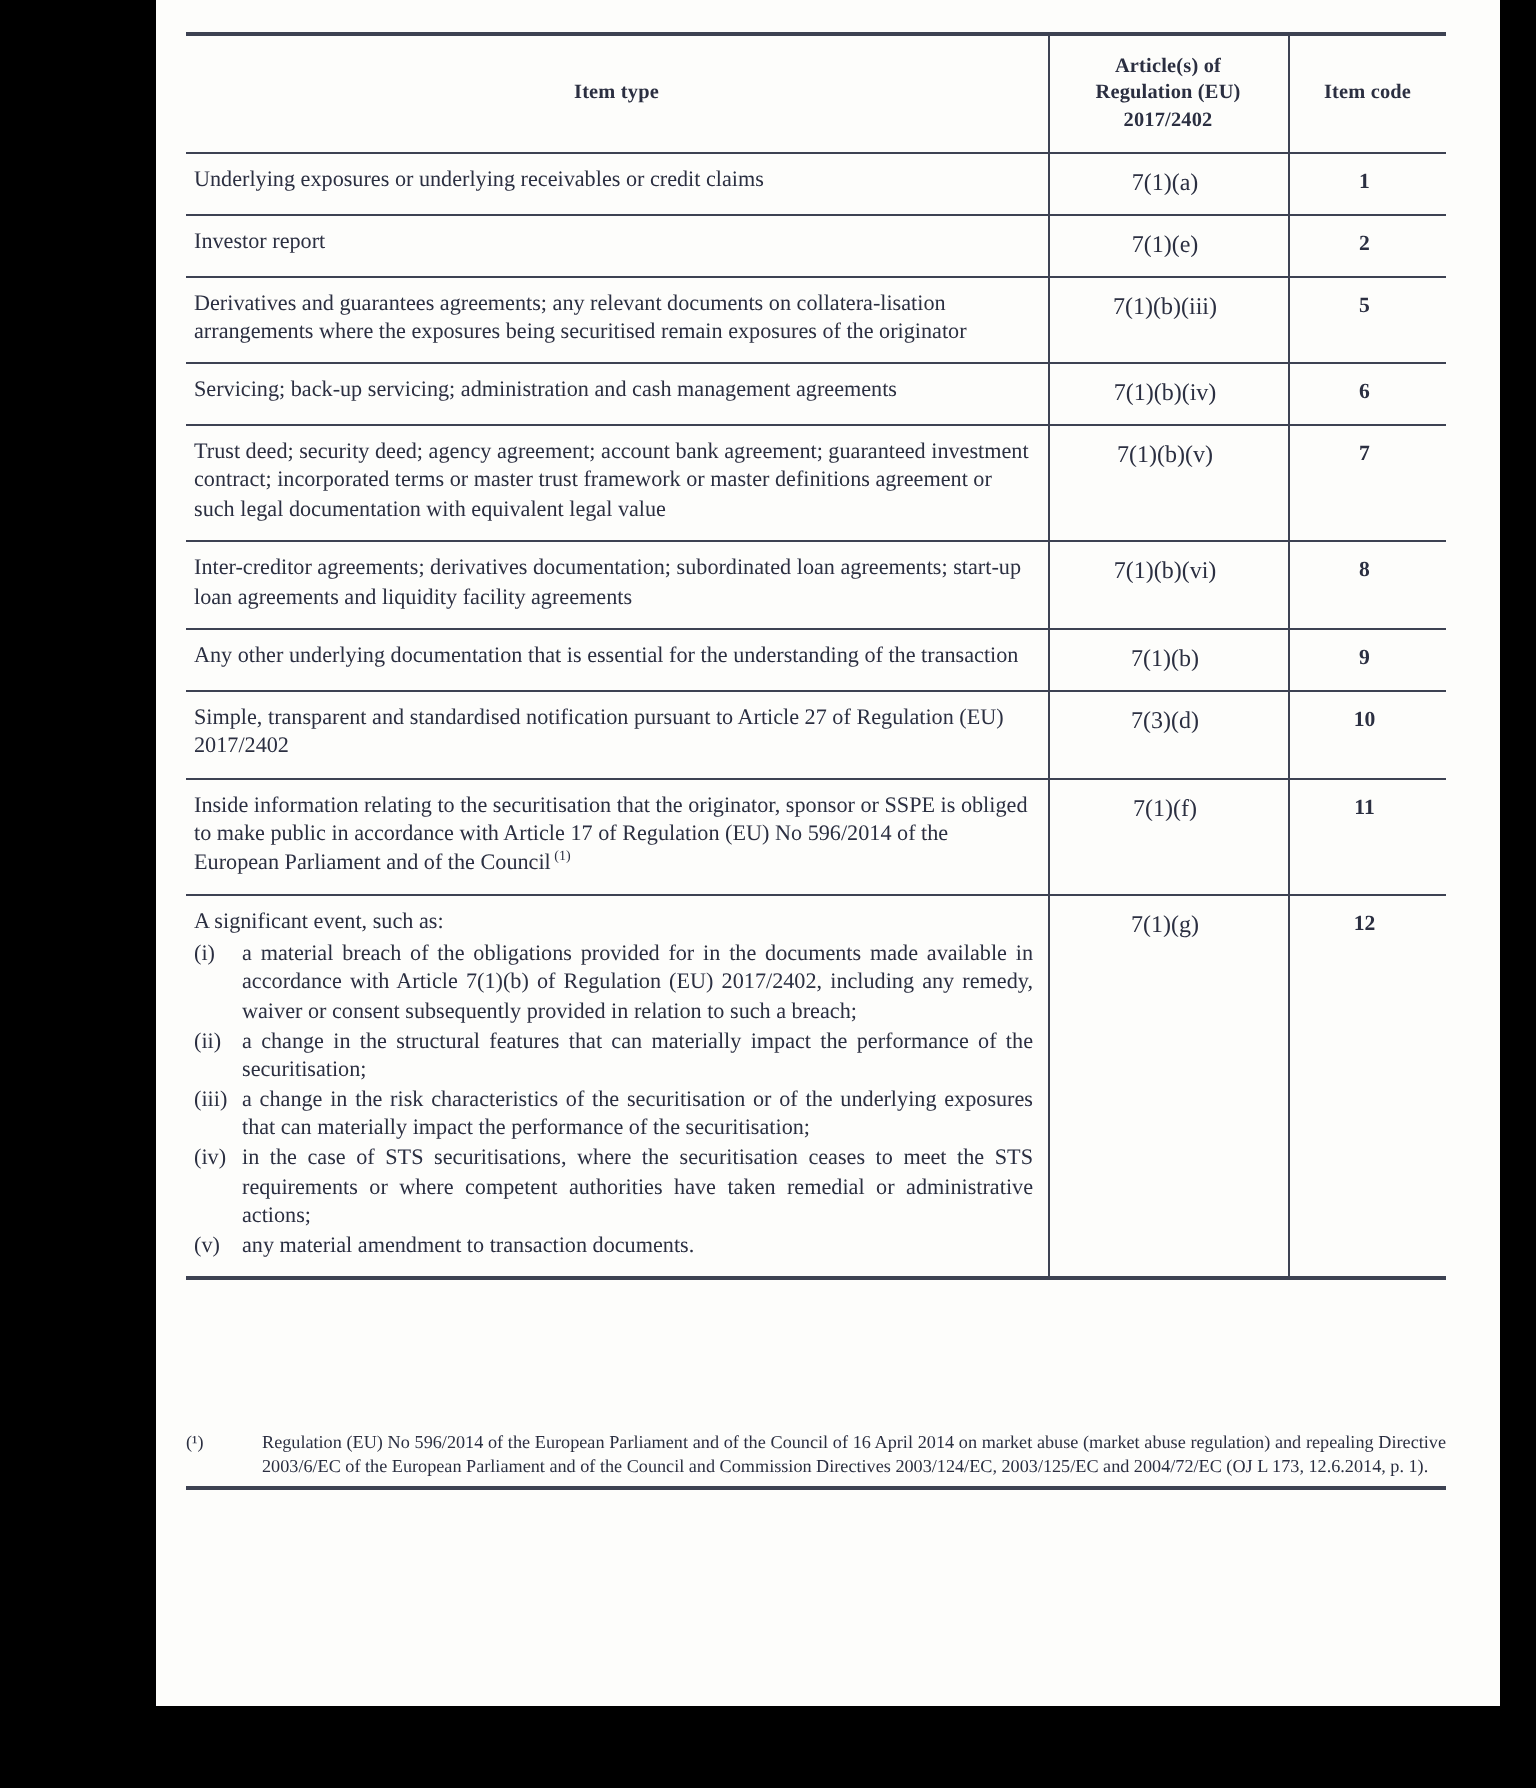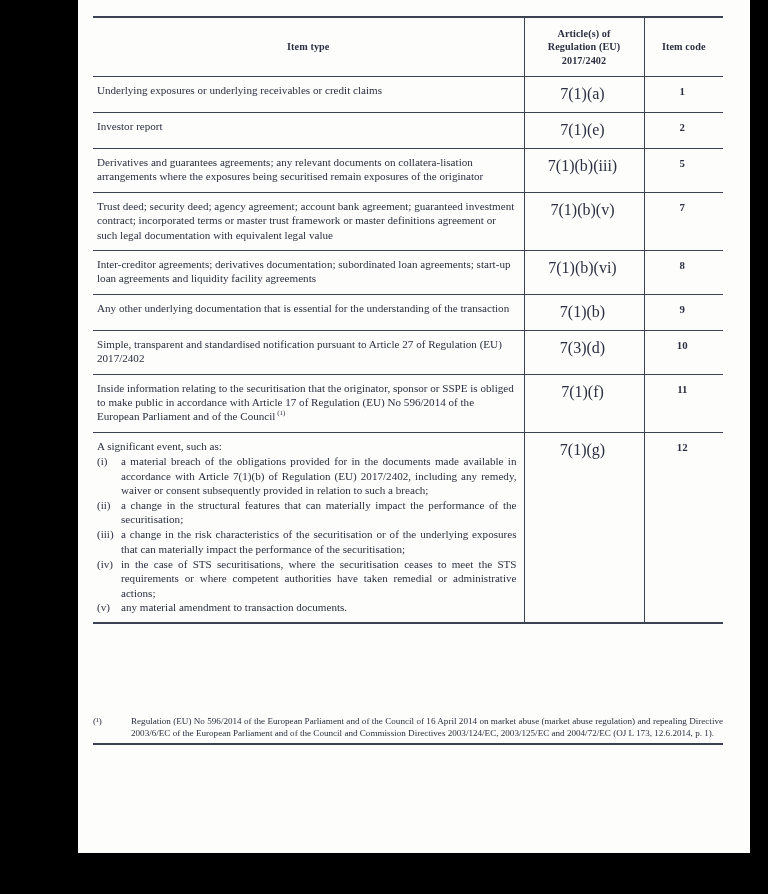--- a/index.html
+++ b/index.html
@@ -56,21 +56,21 @@
     border-bottom: 1.3px solid #3d4252;
     font-size: 11.1px;
     line-height: 1.30;
     vertical-align: top;
     padding: 6px 7px 7px 4px;
   }
   table.doc-table tbody td.cell-type { text-align: left; }
   table.doc-table tbody td.cell-art {
     text-align: center;
     border-left: 1.4px solid #3d4252;
-    font-size: 16px;
+    font-size: 12px;
     padding-top: 7px;
   }
   table.doc-table tbody td.cell-code {
     text-align: center;
     border-left: 1.4px solid #3d4252;
     font-size: 10.8px;
     font-weight: bold;
     padding-top: 7px;
   }
   table.doc-table tbody tr:last-child td { border-bottom: 2.0px solid #3d4252; }
@@ -170,20 +170,27 @@
           </tr>
           <tr>
             <td class="cell-type">
               <div class="lead-line">Derivatives and guarantees agreements; any relevant documents on collatera-lisation arrangements where the exposures being securitised remain exposures of the originator</div>
             </td>
             <td class="cell-art">7(1)(b)(iii)</td>
             <td class="cell-code">5</td>
           </tr>
           <tr>
             <td class="cell-type">
+              <div class="lead-line">Servicing; back-up servicing; administration and cash management agreements</div>
+            </td>
+            <td class="cell-art">7(1)(b)(iv)</td>
+            <td class="cell-code">6</td>
+          </tr>
+          <tr>
+            <td class="cell-type">
               <div class="lead-line">Trust deed; security deed; agency agreement; account bank agreement; guaranteed investment contract; incorporated terms or master trust framework or master definitions agreement or such legal documentation with equivalent legal value</div>
             </td>
             <td class="cell-art">7(1)(b)(v)</td>
             <td class="cell-code">7</td>
           </tr>
           <tr>
             <td class="cell-type">
               <div class="lead-line">Inter-creditor agreements; derivatives documentation; subordinated loan agreements; start-up loan agreements and liquidity facility agreements</div>
             </td>
             <td class="cell-art">7(1)(b)(vi)</td>

